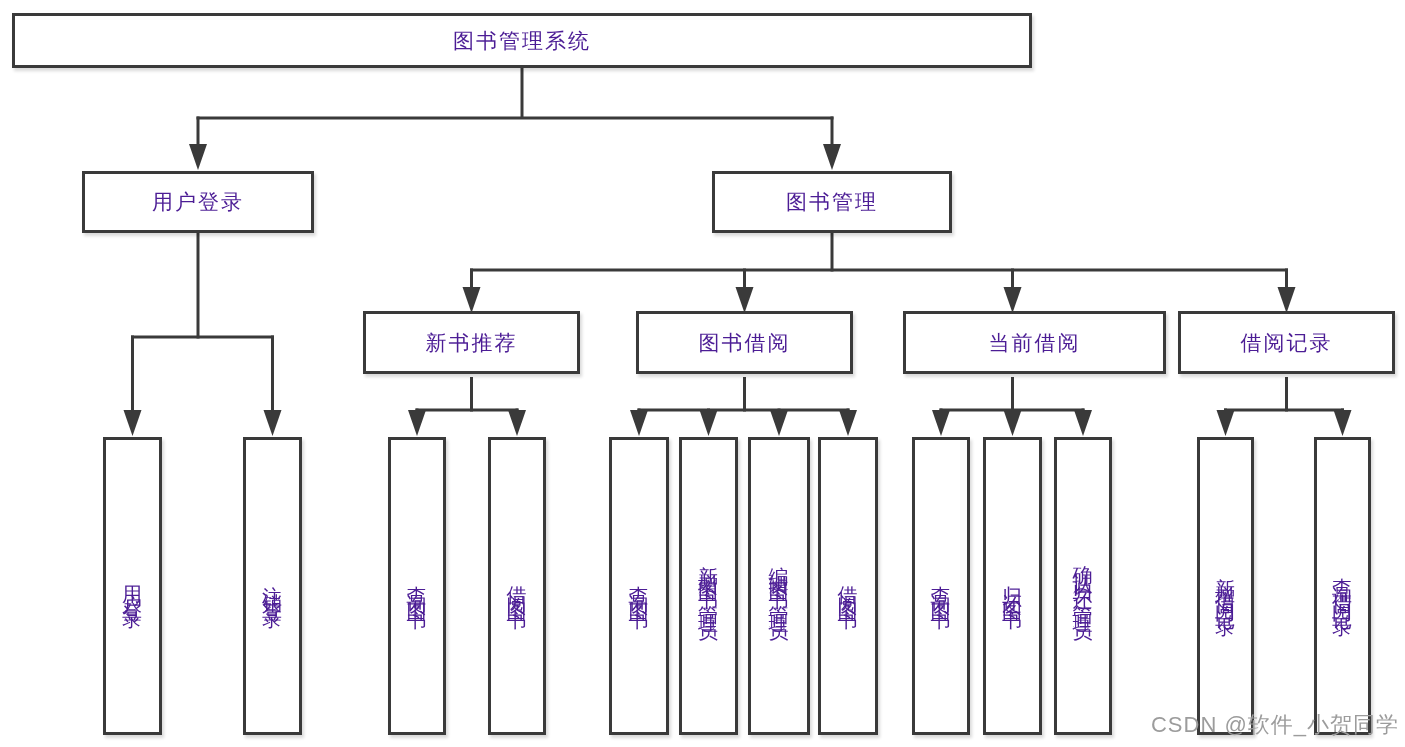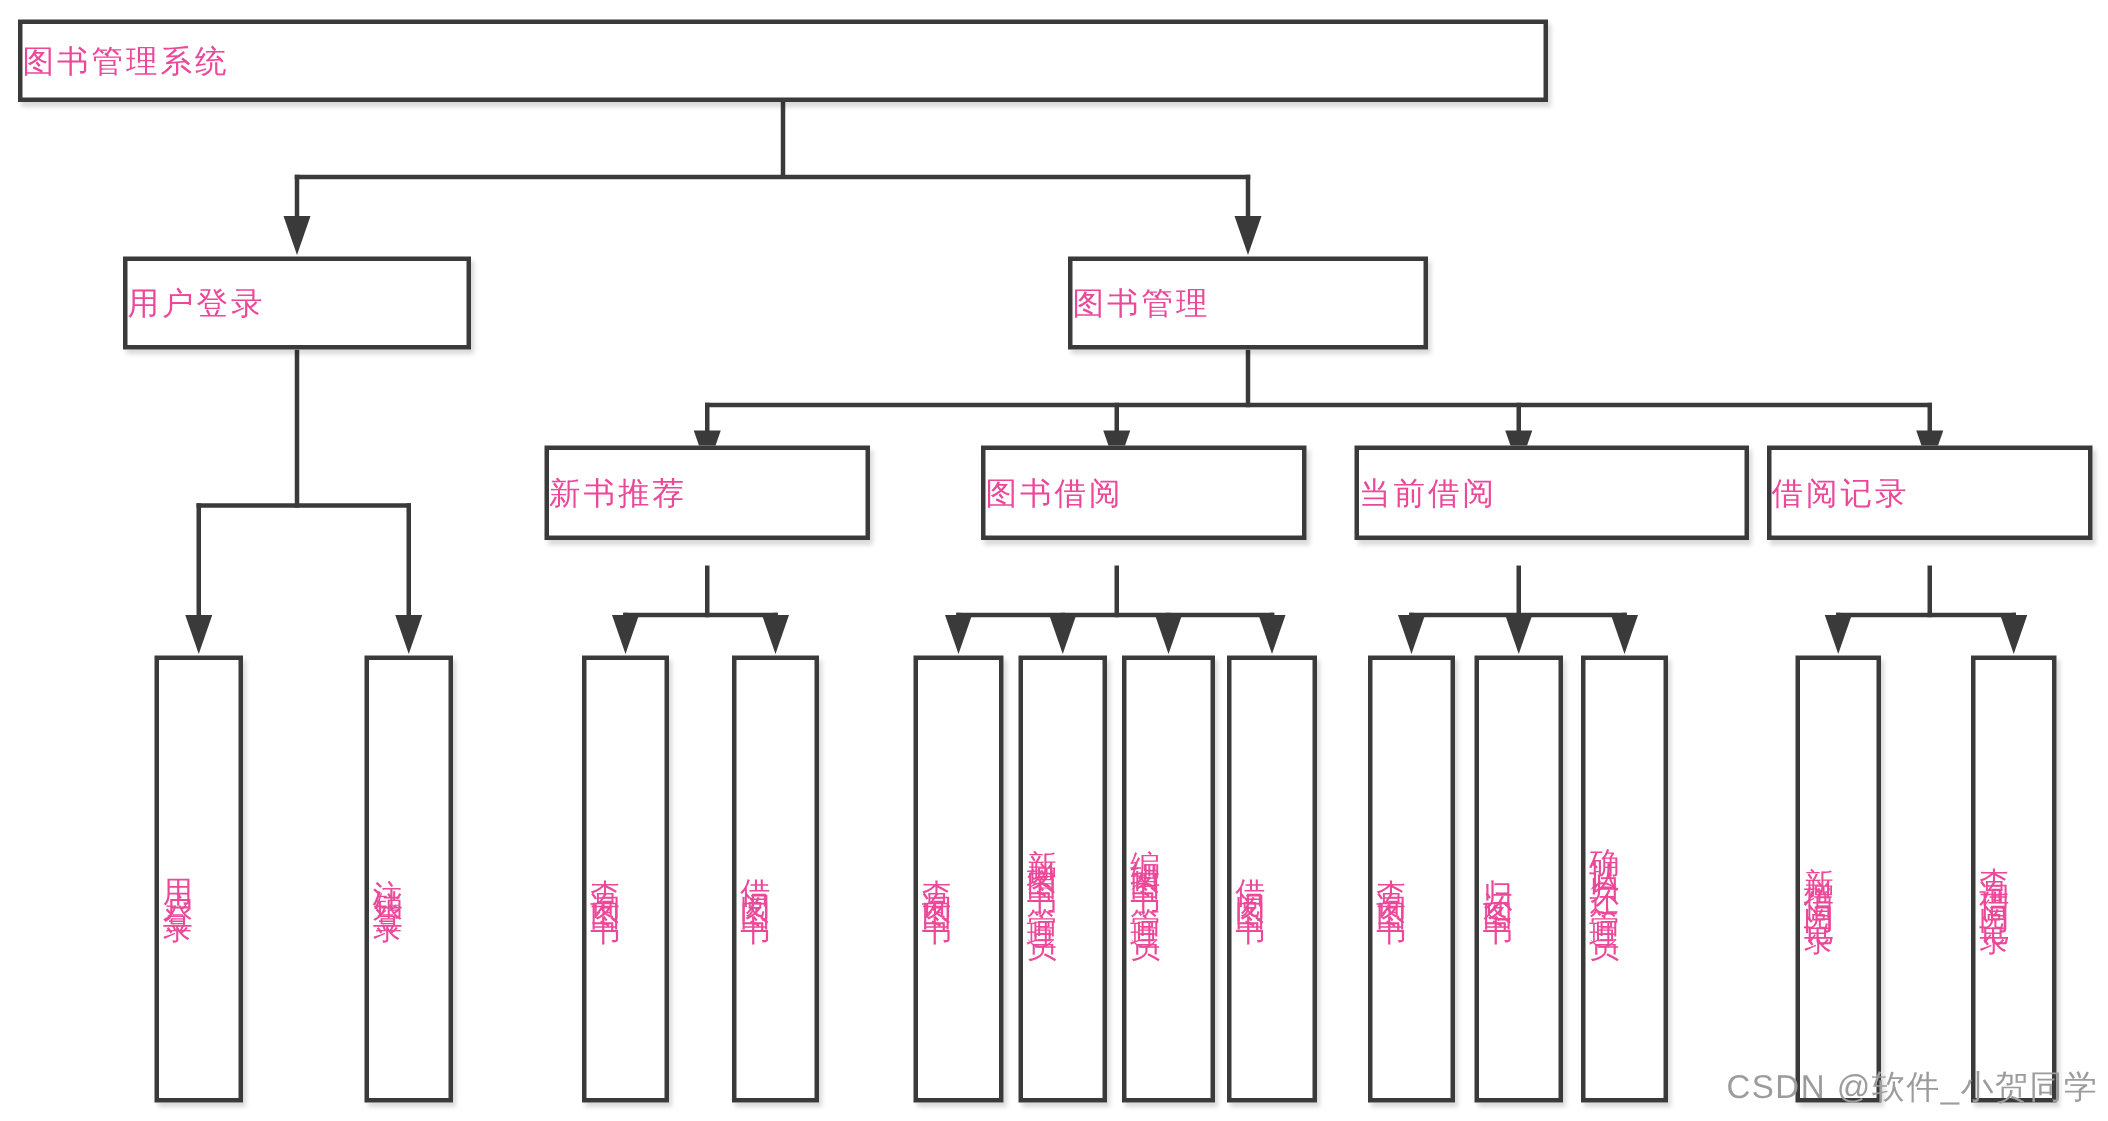--- a/index.html
+++ b/index.html
@@ -9,34 +9,34 @@
     background:#ffffff;
     font-family:"Liberation Sans", sans-serif;
     overflow:hidden;
   }
   .connector-svg { position:absolute; left:0; top:0; width:1405px; height:747px; }
   .box {
     position:absolute;
     box-sizing:border-box;
     background:#ffffff;
     border:3px solid #3a3a3a;
-    display:flex; align-items:center; justify-content:flex-start;
-    color:#ec4899;
+    display:flex; align-items:center; justify-content:center;
+    color:#4c1d95;
     font-size:21px;
     letter-spacing:2px;
     white-space:nowrap;
     box-shadow:2px 3px 3px rgba(0,0,0,0.15);
   }
   .hbox { height:62px; }
   .root  { left:12px;  top:13px;  width:1020px; height:55px; }
   .l2-0  { left:82px;  top:171px; width:232px; }
   .l2-1  { left:712px; top:171px; width:240px; }
-  .l3    { top:297px; height:63px; }
+  .l3    { top:311px; height:63px; }
   .l3-0  { left:363px;  width:217px; }
-  .l3-1  { left:636px;  width:217px;margin-left:18px; }
+  .l3-1  { left:636px;  width:217px; }
   .l3-2  { left:903px;  width:263px; }
   .l3-3  { left:1178px; width:217px; }
   .leaf  { top:437px; height:298px; }
   .leaf span {
     writing-mode:vertical-rl;
     text-orientation:mixed;
     font-size:20px;
     letter-spacing:8px;
     line-height:1.2;
   }

